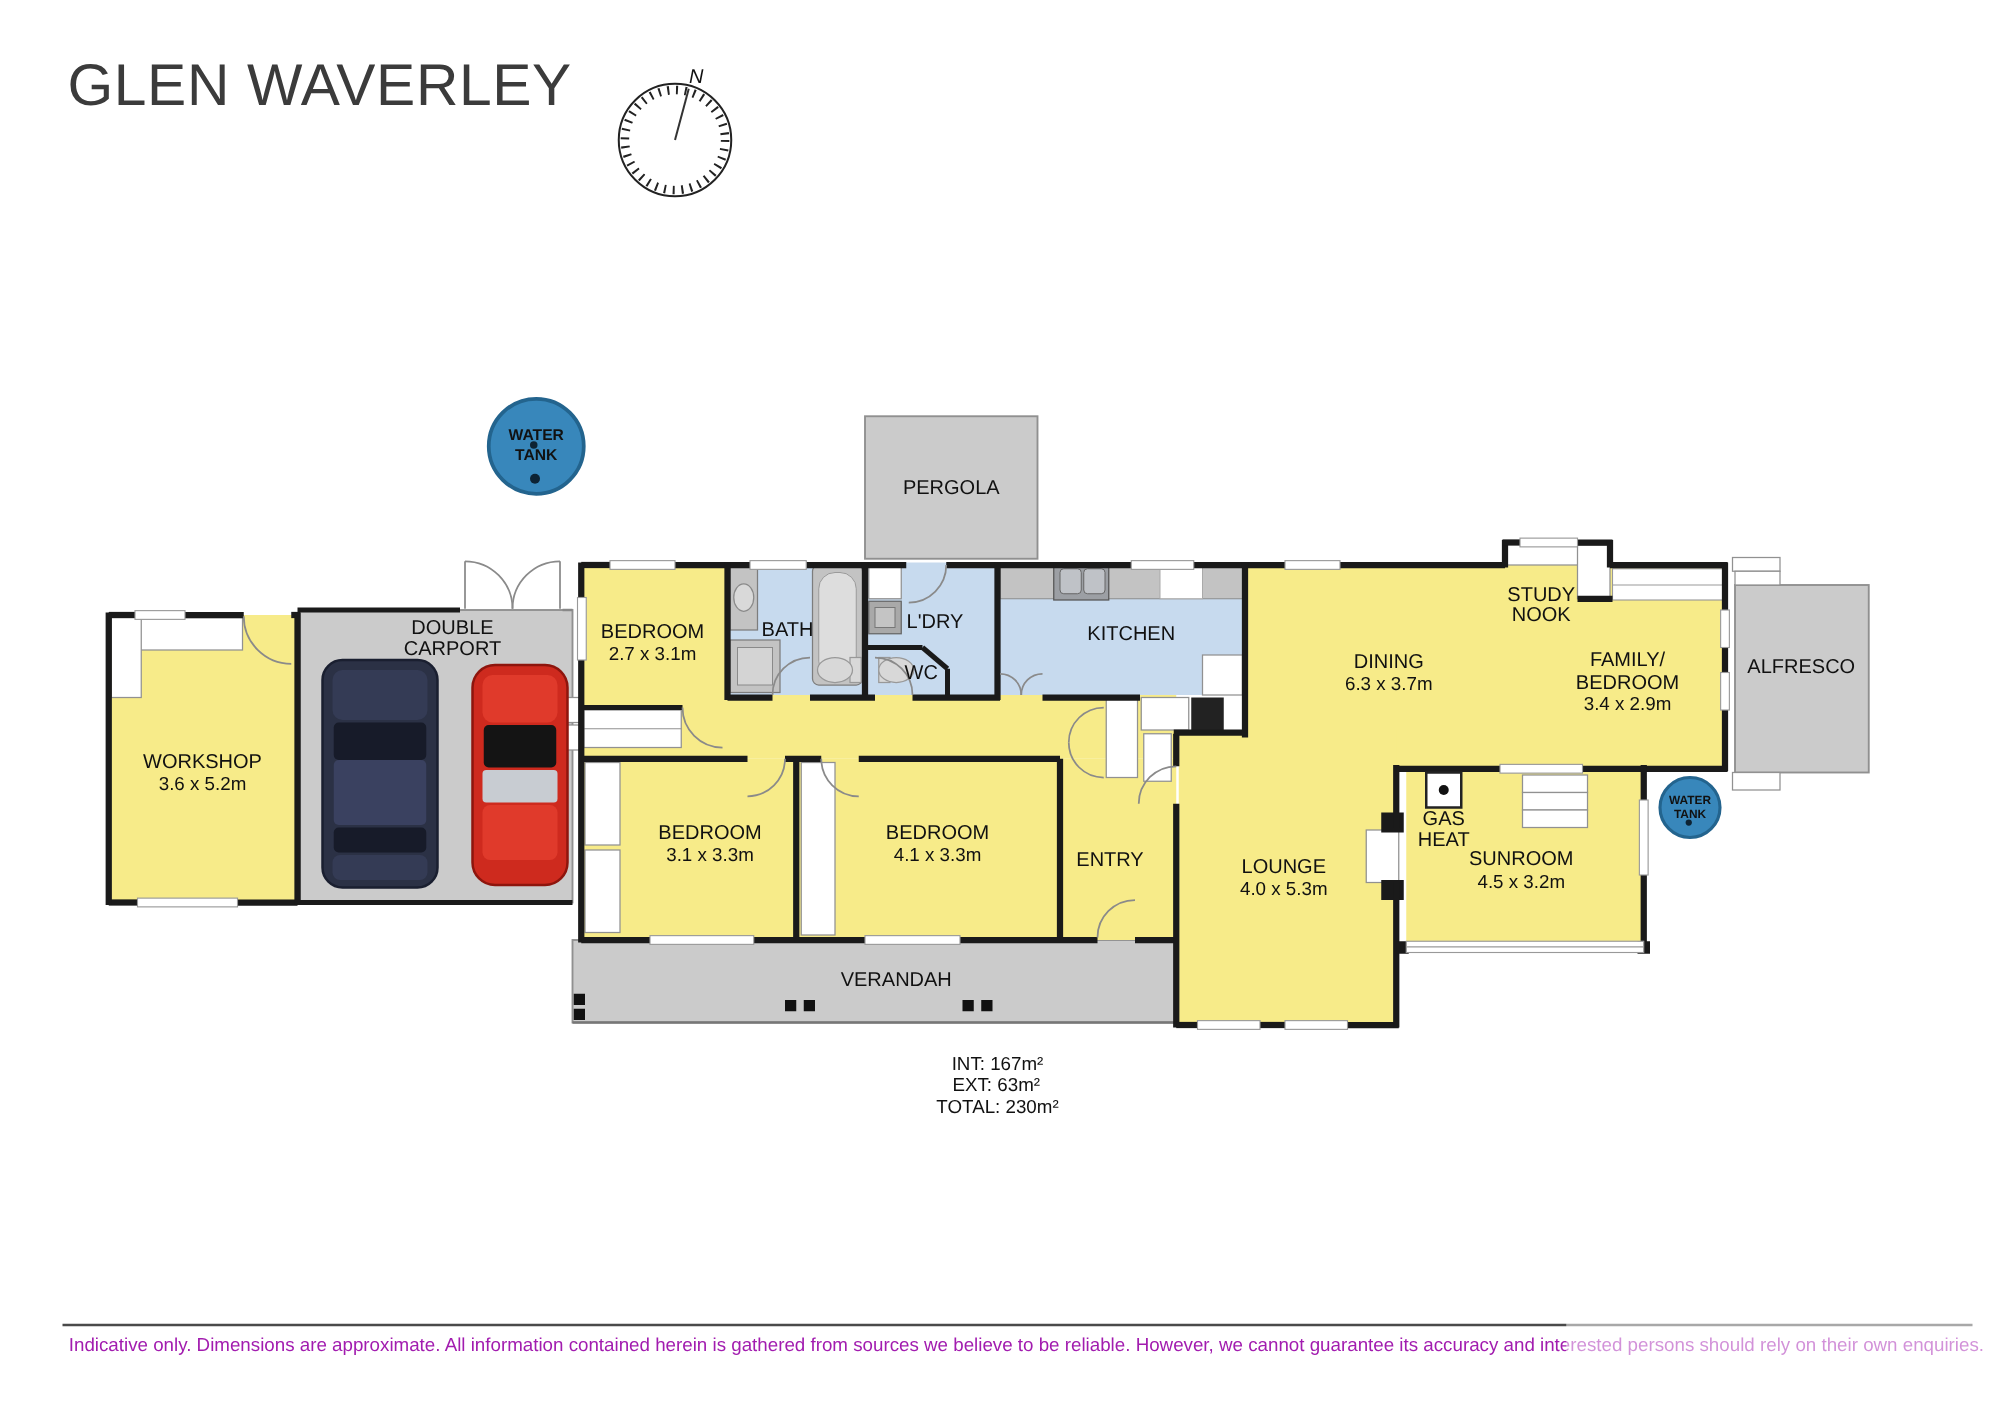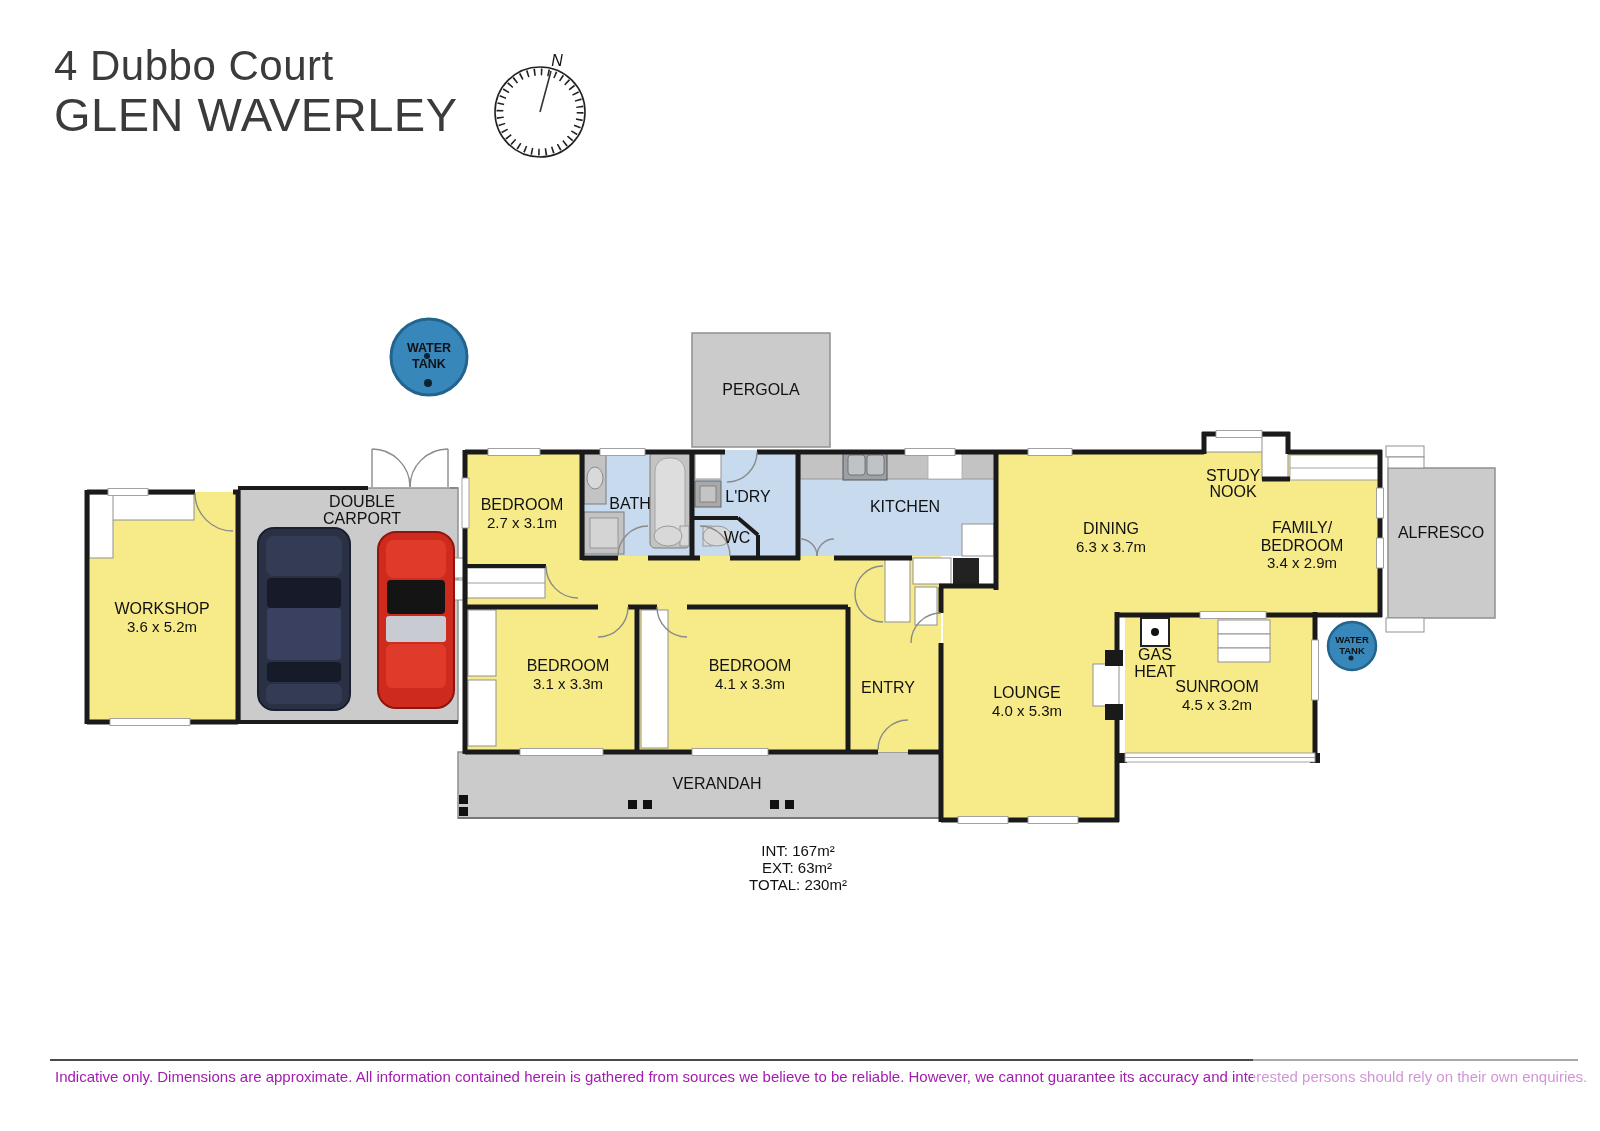--- a/index.html
+++ b/index.html
@@ -335,21 +335,20 @@
     </g>
 
     <g>
       <text class="area-text" x="798" y="856" text-anchor="middle">INT: 167m²</text>
       <text class="area-text" x="797" y="873" text-anchor="middle">EXT: 63m²</text>
       <text class="area-text" x="798" y="890" text-anchor="middle">TOTAL: 230m²</text>
     </g>
   </svg>
 
   <div class="title-block">
-    <div class="title-line1">4 Dubbo Court</div>
     <div class="title-line2">GLEN WAVERLEY</div>
   </div>
 
   <div class="footer-line"></div>
   <div class="disclaimer">Indicative only. Dimensions are approximate. All information contained herein is gathered from sources we believe to be reliable. However, we cannot guarantee its accuracy and interested persons should rely on their own enquiries.</div>
   <div class="watermark-overlay"></div>
 
 </div>
 
 </body></html>

